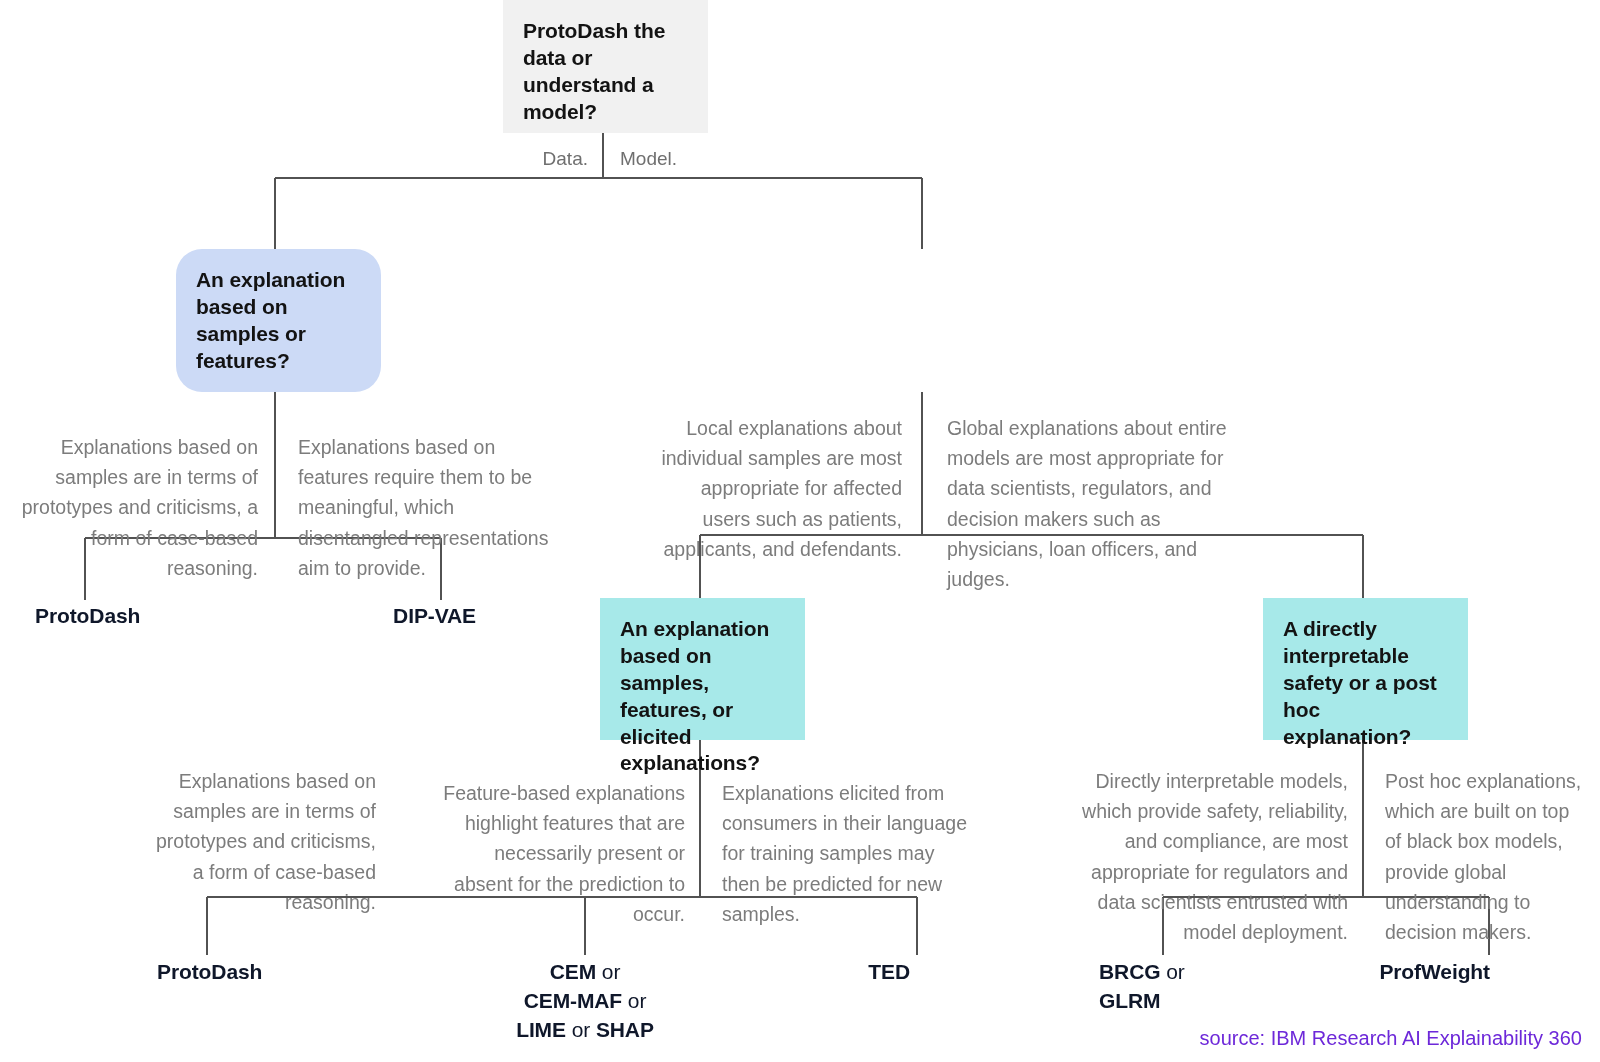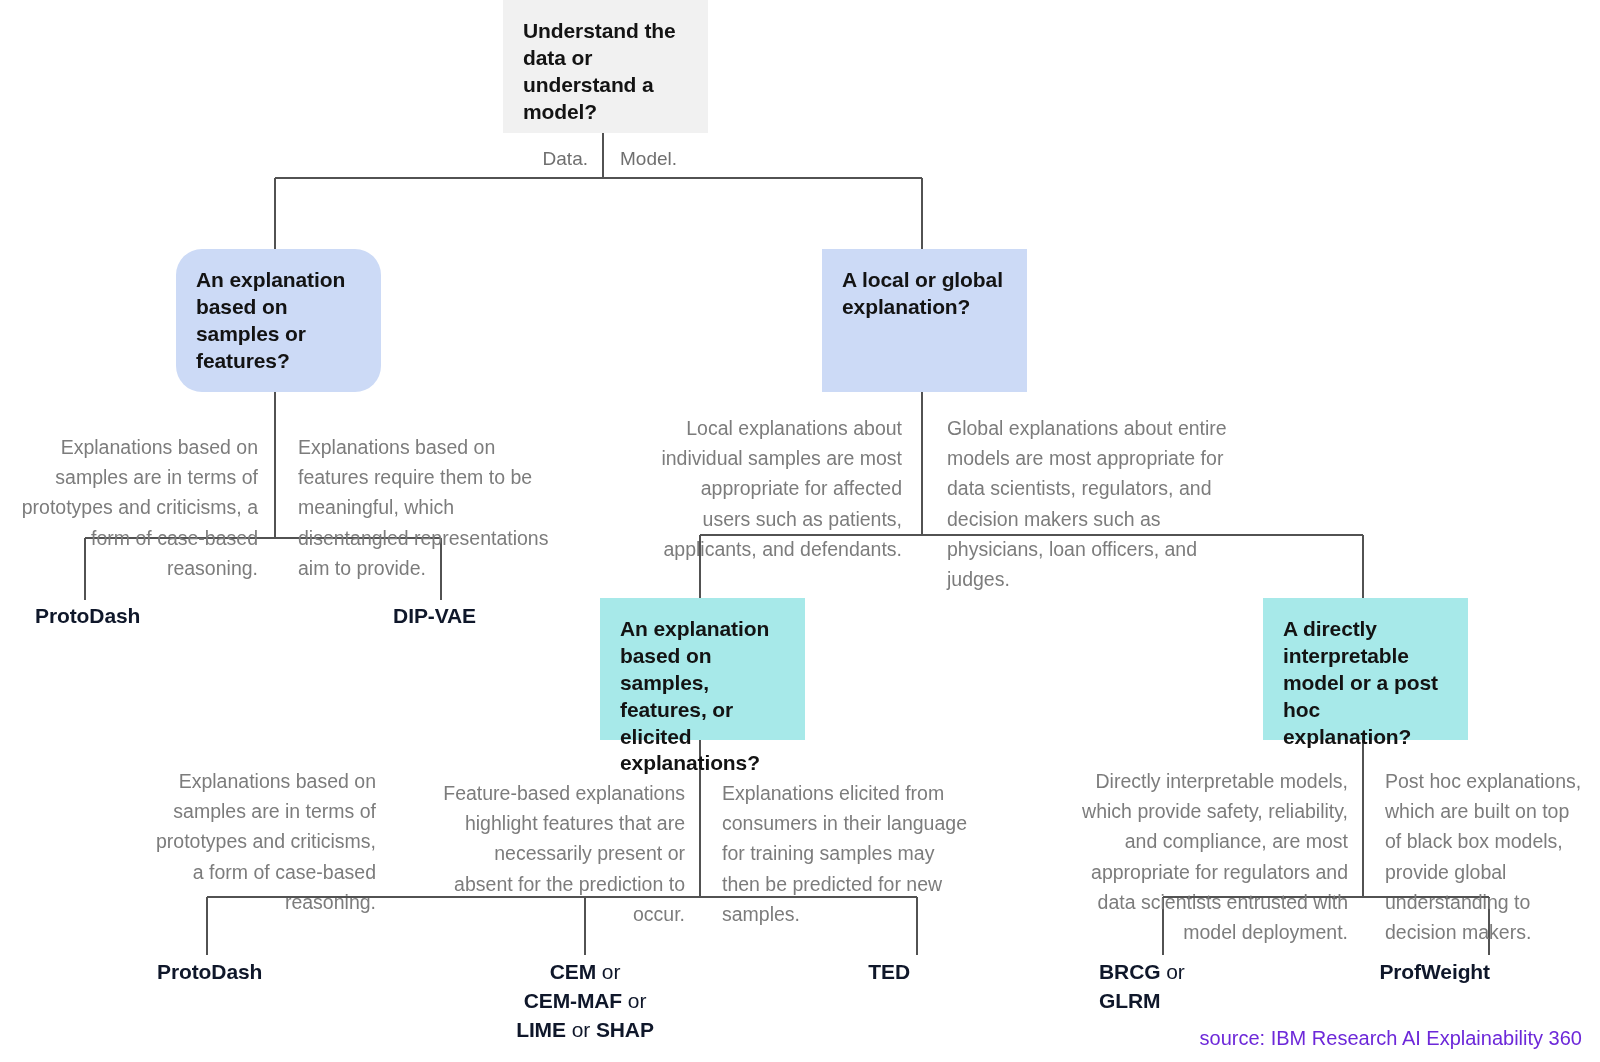--- a/index.html
+++ b/index.html
@@ -119,37 +119,34 @@
       <path d="M 603 140 L 603 178"></path>
 
       <path d="M 275 392 L 275 538"></path>
       <path d="M 922 392 L 922 535"></path>
       <path d="M 700 740 L 700 897"></path>
       <path d="M 1363 740 L 1363 897"></path>
     </g>
   </svg>
 
   <div class="node root" style="left:503px; top:0px; width:205px; height:133px;">
-    <span>Understand the data or understand a model?</span>
+    <span>ProtoDash the data or understand a model?</span>
   </div>
 
   <div class="edgelabel" style="left:455px; top:147px; width:133px; text-align:right;">
     <span>Data.</span>
   </div>
   <div class="edgelabel" style="left:620px; top:147px; width:140px; text-align:left;">
     <span>Model.</span>
   </div>
 
   <div class="node blue" style="left:176px; top:249px; width:205px; height:143px;border-radius:26px;">
     <span>An explanation based on samples or features?</span>
   </div>
 
-  <div class="node blue" style="left:822px; top:249px; width:205px; height:143px;">
-    <span>A local or global explanation?</span>
-  </div>
 
   <div class="desc r" style="left:0px; top:432px; width:258px;">
     <span>Explanations based on samples are in terms of prototypes and criticisms, a form of case-based reasoning.</span>
   </div>
 
   <div class="desc l" style="left:298px; top:432px; width:253px;">
     <span>Explanations based on features require them to be meaningful, which disentangled representations aim to provide.</span>
   </div>
 
   <div class="desc r" style="left:650px; top:413px; width:252px;">
@@ -166,21 +163,21 @@
 
   <div class="leaf r" style="left:281px; top:602px; width:195px;">
     <span>DIP-VAE</span>
   </div>
 
   <div class="node cyan" style="left:600px; top:598px; width:205px; height:142px;">
     <span>An explanation based on samples, features, or elicited explanations?</span>
   </div>
 
   <div class="node cyan" style="left:1263px; top:598px; width:205px; height:142px;">
-    <span>A directly interpretable model or a post hoc explanation?</span>
+    <span>A directly interpretable safety or a post hoc explanation?</span>
   </div>
 
   <div class="desc r" style="left:140px; top:766px; width:236px;">
     <span>Explanations based on samples are in terms of prototypes and criticisms, a form of case-based reasoning.</span>
   </div>
 
   <div class="desc r" style="left:432px; top:778px; width:253px;">
     <span>Feature-based explanations highlight features that are necessarily present or absent for the prediction to occur.</span>
   </div>
 

